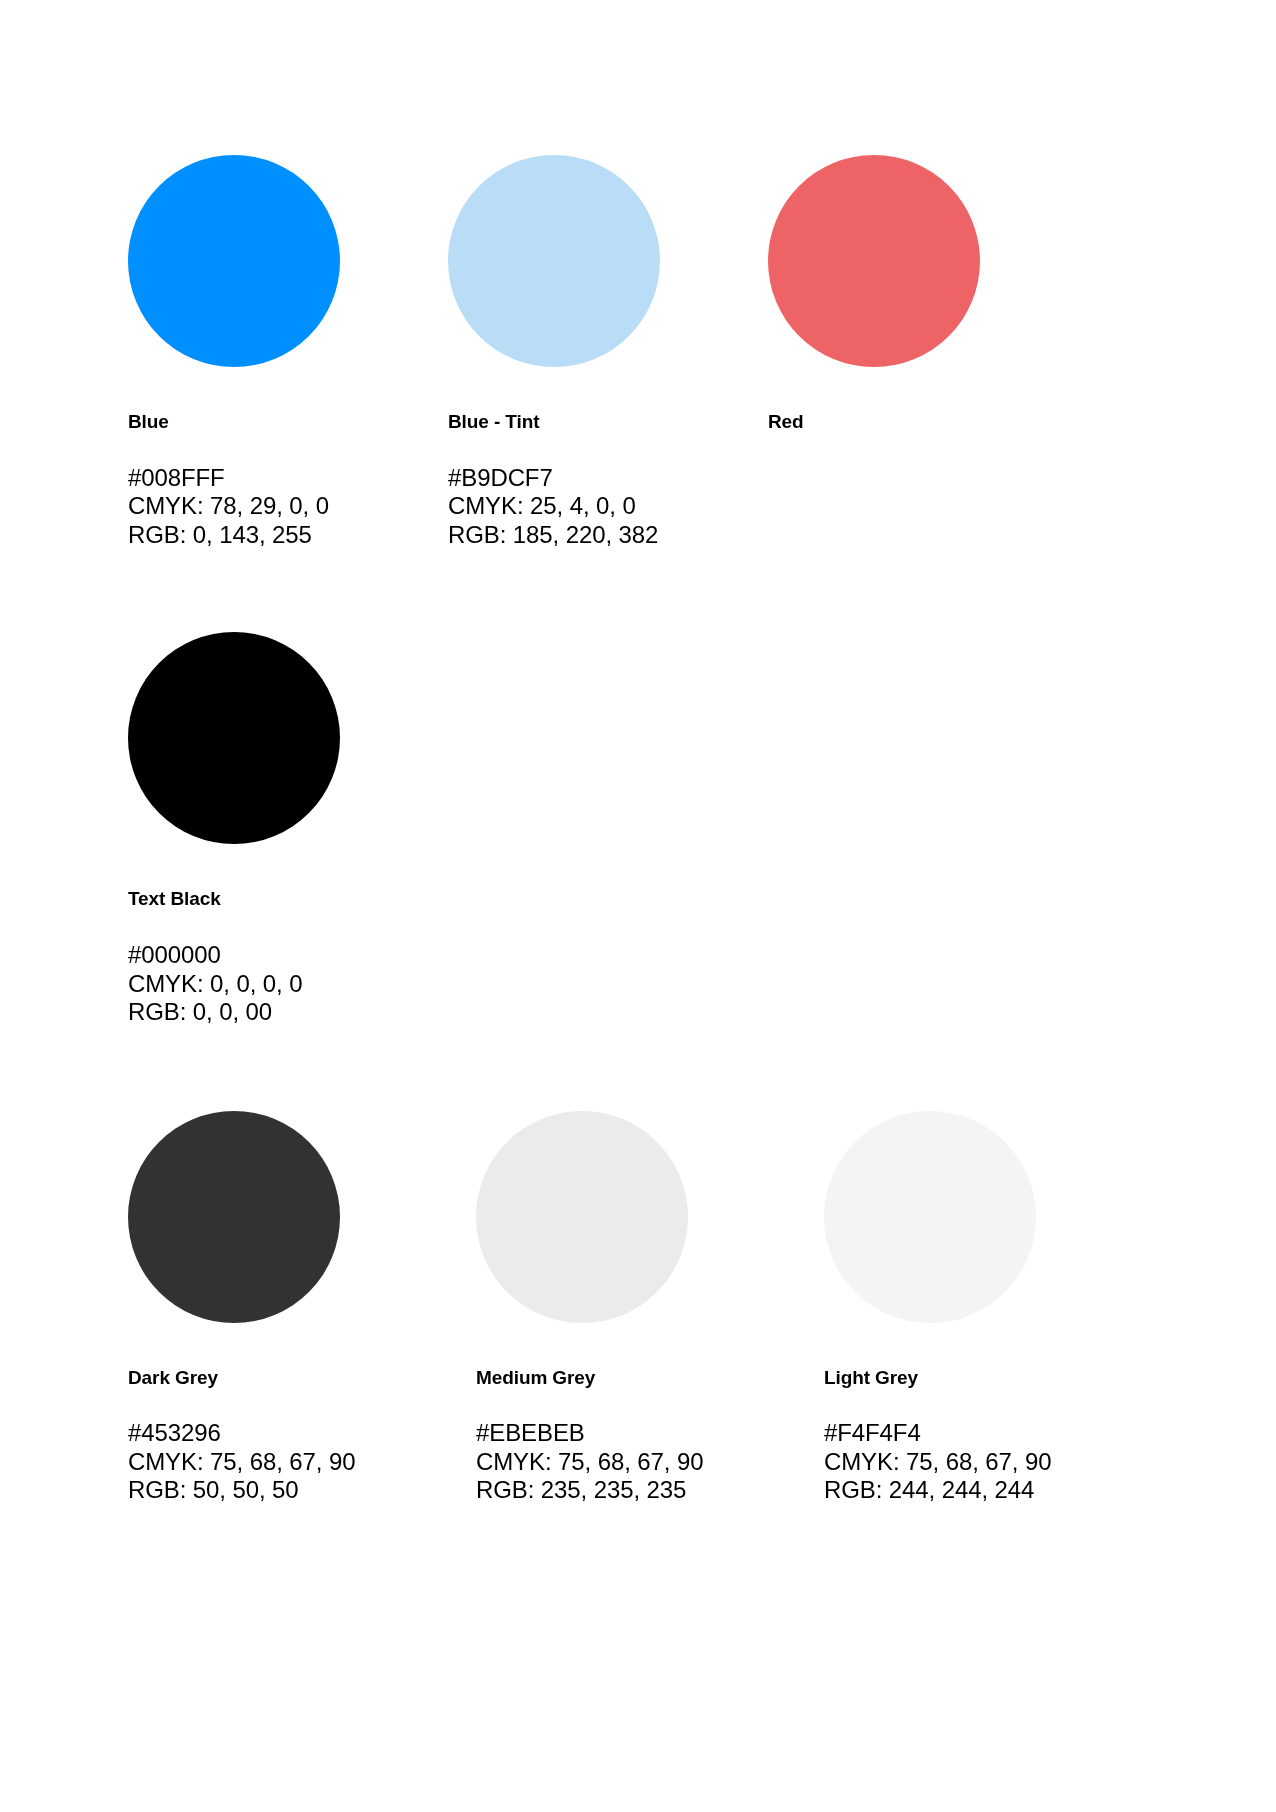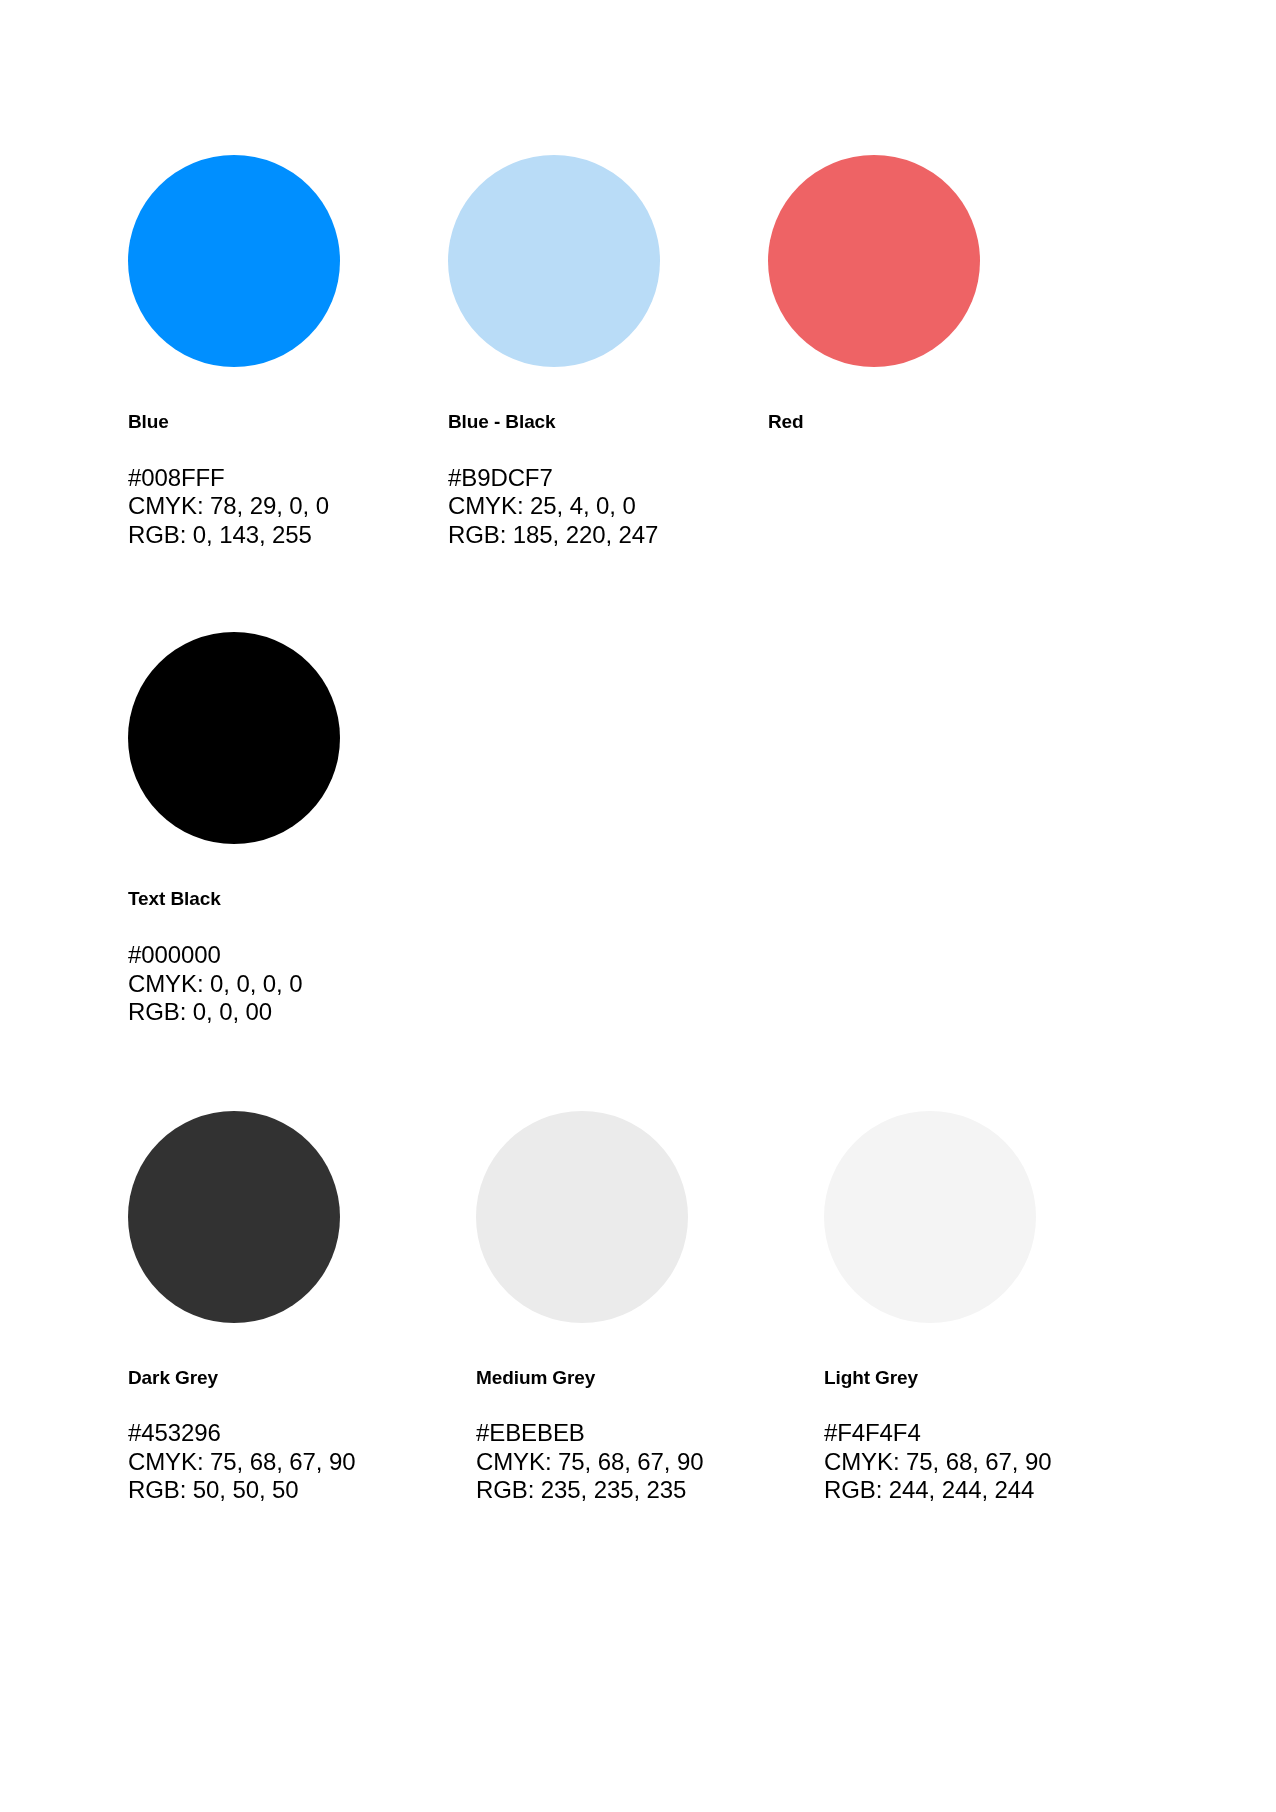--- a/index.html
+++ b/index.html
@@ -72,25 +72,25 @@
       <div class="name">Blue</div>
       <div class="specs">
         <div>#008FFF</div>
         <div>CMYK: 78, 29, 0, 0</div>
         <div>RGB: 0, 143, 255</div>
       </div>
     </div>
 
     <div class="swatch-cell">
       <div class="swatch" style="background:#B9DCF7;"></div>
-      <div class="name">Blue - Black</div>
+      <div class="name">Blue - Tint</div>
       <div class="specs">
         <div>#B9DCF7</div>
         <div>CMYK: 25, 4, 0, 0</div>
-        <div>RGB: 185, 220, 247</div>
+        <div>RGB: 185, 220, 382</div>
       </div>
     </div>
 
     <div class="swatch-cell">
       <div class="swatch" style="background:#EE6365;"></div>
       <div class="name">Red</div>
     </div>
 
   </div>
 

